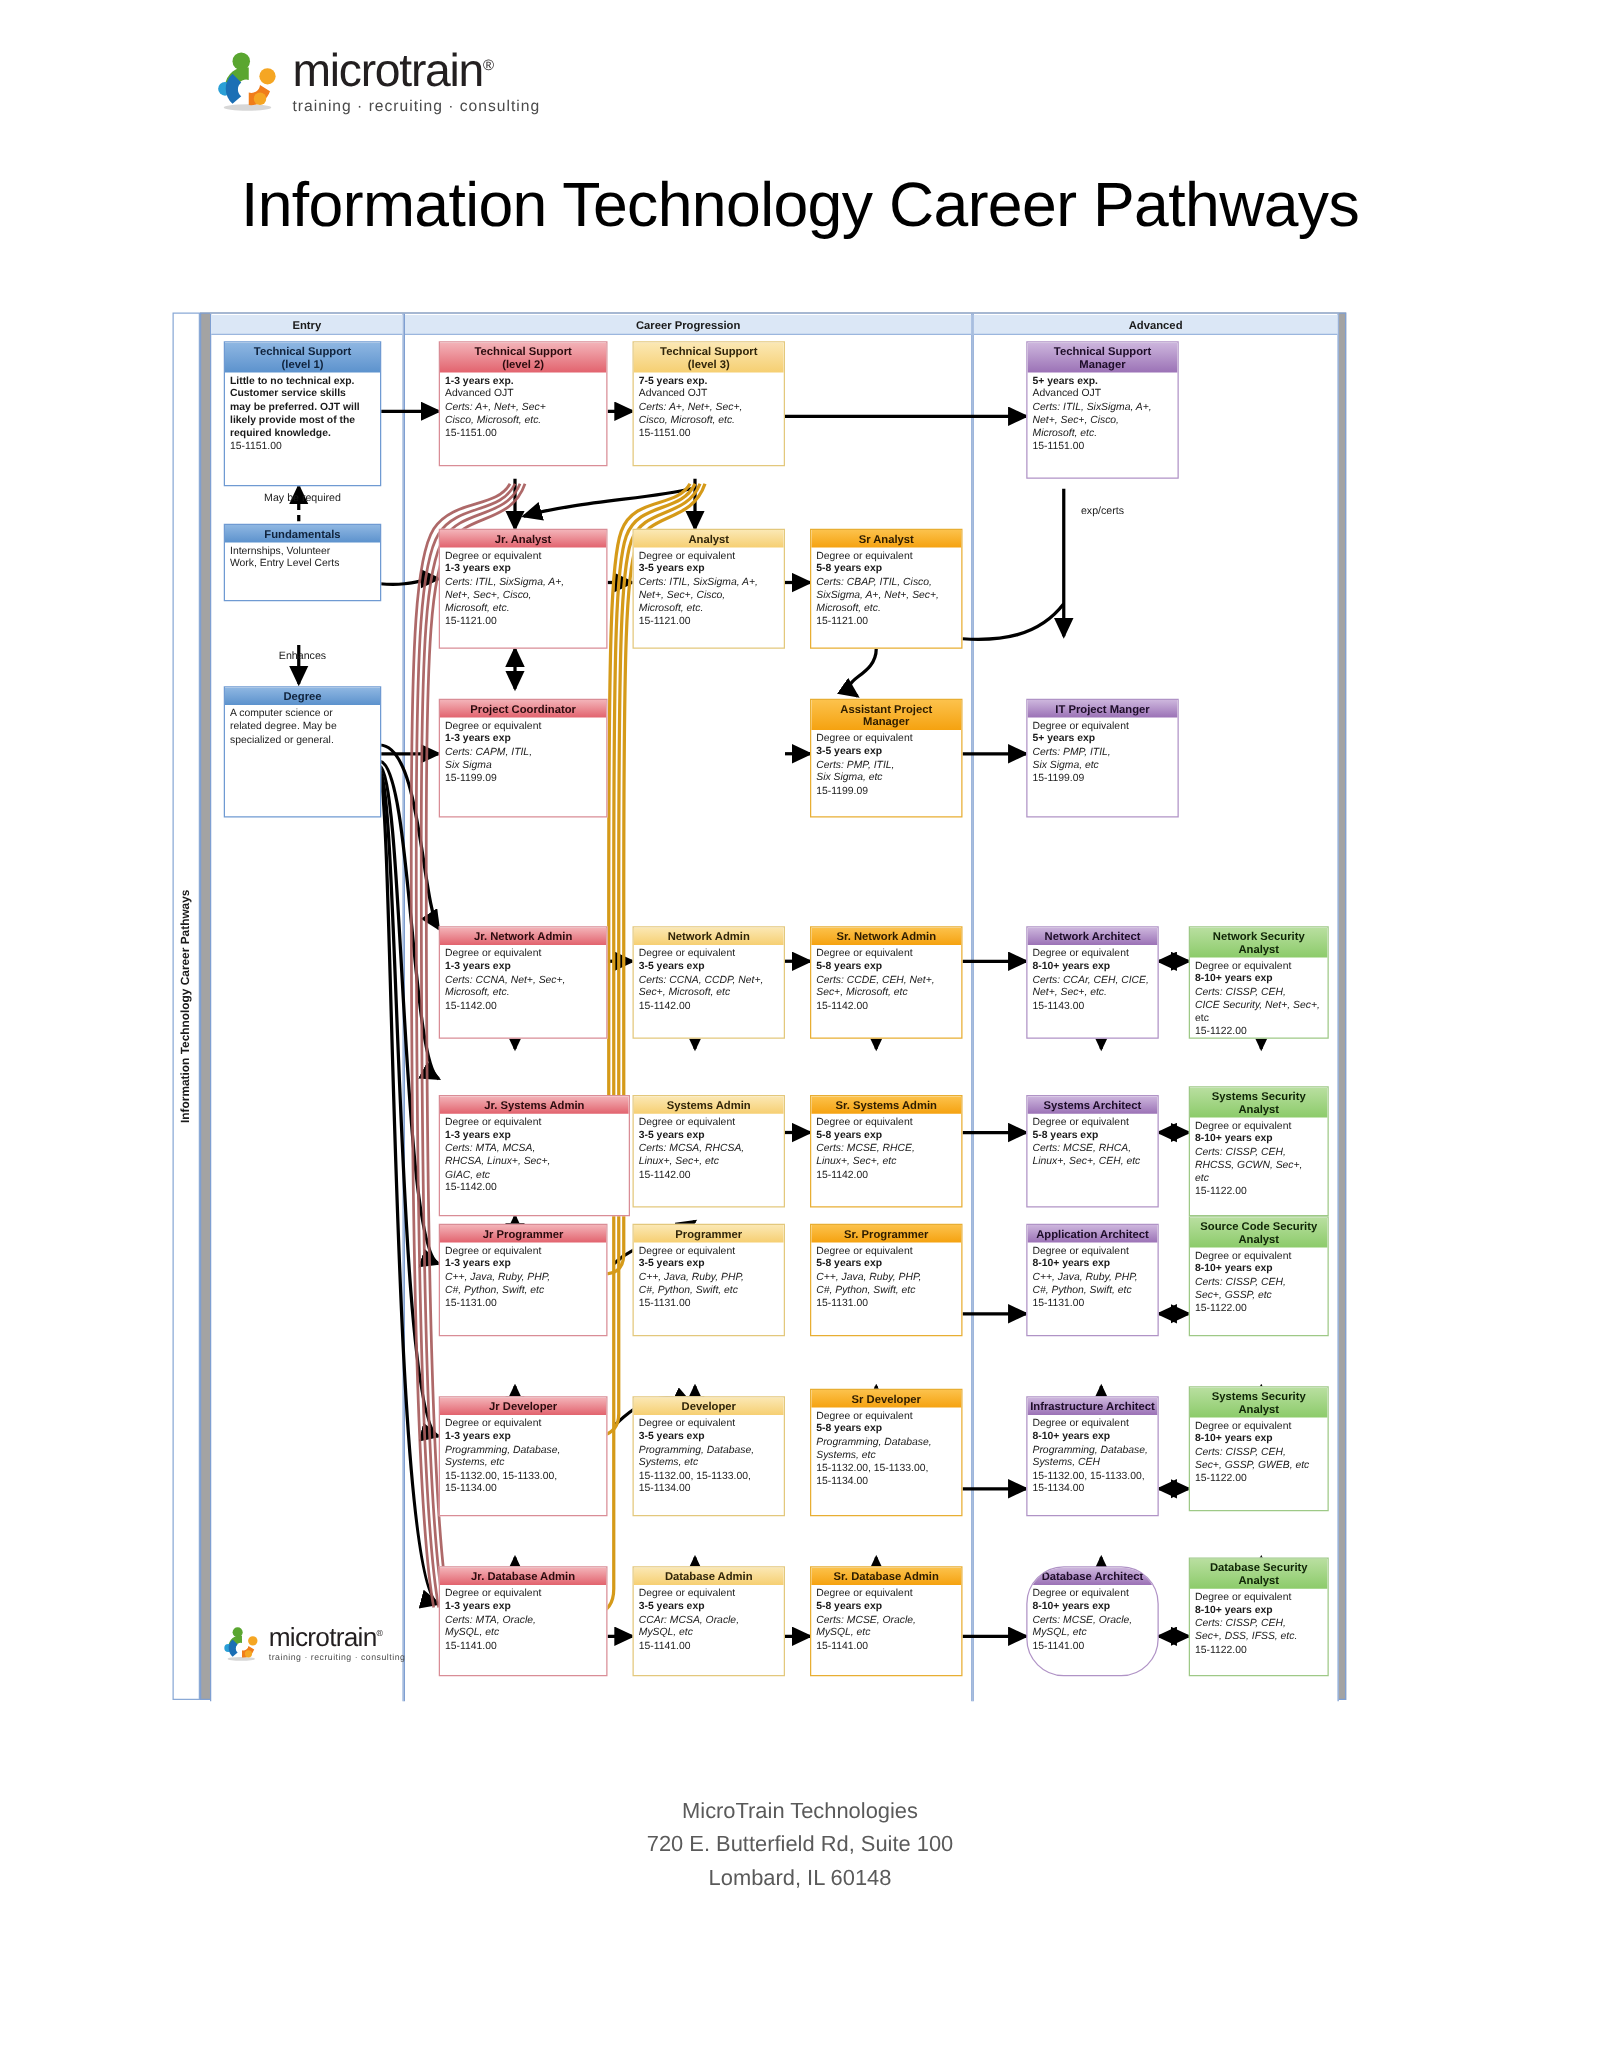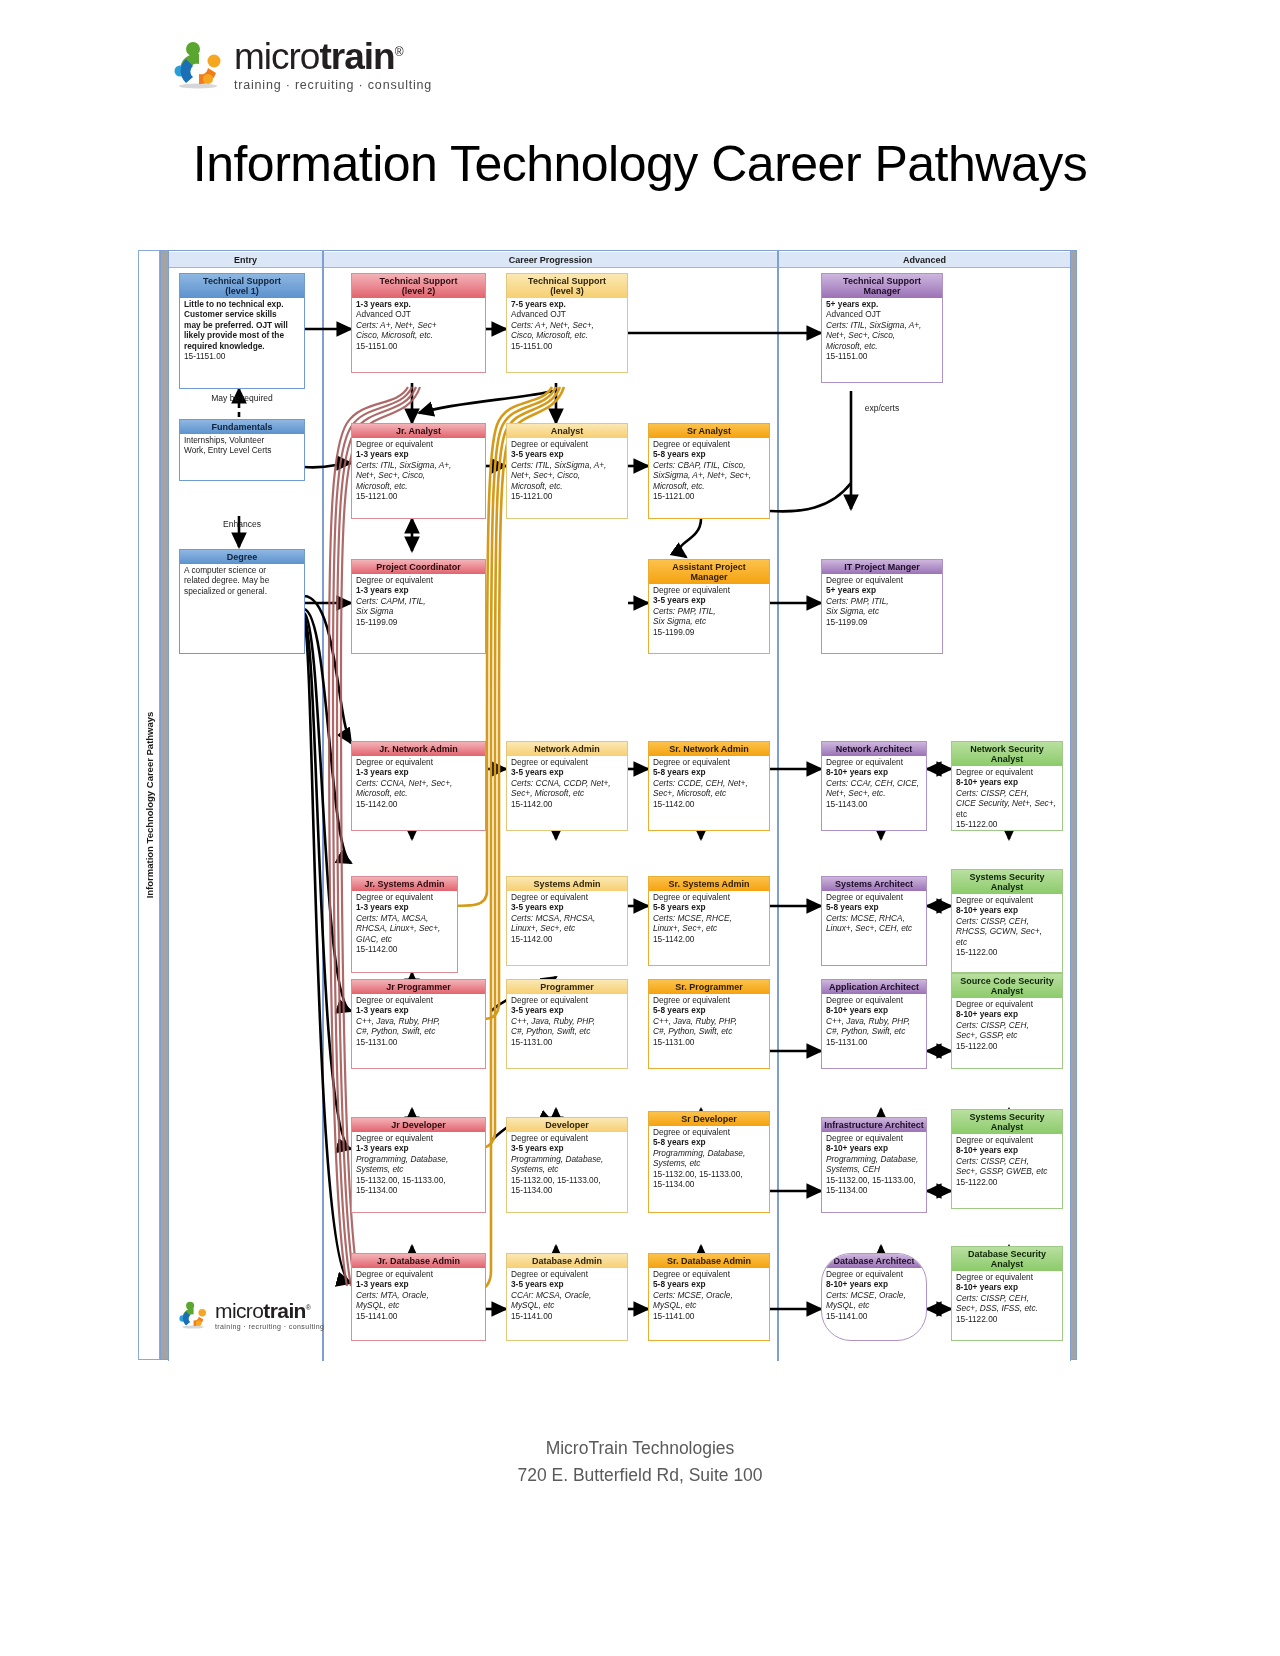--- a/index.html
+++ b/index.html
@@ -12,21 +12,21 @@
     position:relative;
     overflow:hidden;
   }
 
   
   .logo-wrap { position:absolute; left:172px; top:38px; display:flex; align-items:center; gap:10px; }
   .logo-mark { width:52px; height:52px; position:relative; }
   .logo-text { display:flex; flex-direction:column; line-height:1; }
   .logo-word { font-size:37px; letter-spacing:-1px; color:#231f20; position:relative; }
   .logo-word .lt { font-weight:400; }
-  .logo-word .hv { font-weight:700; }
+  .logo-word .hv { font-weight:400; }
   .logo-word .reg { font-size:12px; vertical-align:super; font-weight:400; }
   .logo-tag { font-size:12.5px; color:#4b4b4b; letter-spacing:.8px; margin-top:4px; }
 
   
   .page-title {
     position:absolute; left:0; top:135px; width:1280px; text-align:center;
     font-size:50px; font-weight:400; color:#000; letter-spacing:-0.5px;
     font-family:"Liberation Sans", sans-serif;
   }
 
@@ -479,21 +479,21 @@
     <div class="nb">
       <div>Degree or equivalent</div>
       <div class="b">8-10+ years exp</div>
       <div class="i">Certs: CISSP, CEH,</div>
       <div class="i">CICE Security, Net+, Sec+,</div>
       <div>etc</div>
       <div>15-1122.00</div>
     </div>
   </div>
 
-  <div class="node h-red" style="left:190px;top:625px;width:107px;height:97px;">
+  <div class="node h-red" style="left:190px;top:625px;width:153px;height:97px;">
     <div class="nh">Jr. Systems Admin</div>
     <div class="nb">
       <div>Degree or equivalent</div>
       <div class="b">1-3 years exp</div>
       <div class="i">Certs: MTA, MCSA,</div>
       <div class="i">RHCSA, Linux+, Sec+,</div>
       <div class="i">GIAC, etc</div>
       <div>15-1142.00</div>
     </div>
   </div>
@@ -740,13 +740,14 @@
   </div>
   <div class="logo-text">
     <div class="logo-word"><span class="lt">micro</span><span class="hv">train</span><span class="reg">®</span></div>
     <div class="logo-tag">training · recruiting · consulting</div>
   </div>
 </div>
 
 <div class="footer">
   <div>MicroTrain Technologies</div>
   <div>720 E. Butterfield Rd, Suite 100</div>
+  <div>Lombard, IL 60148</div>
 </div>
 
 </body></html>

